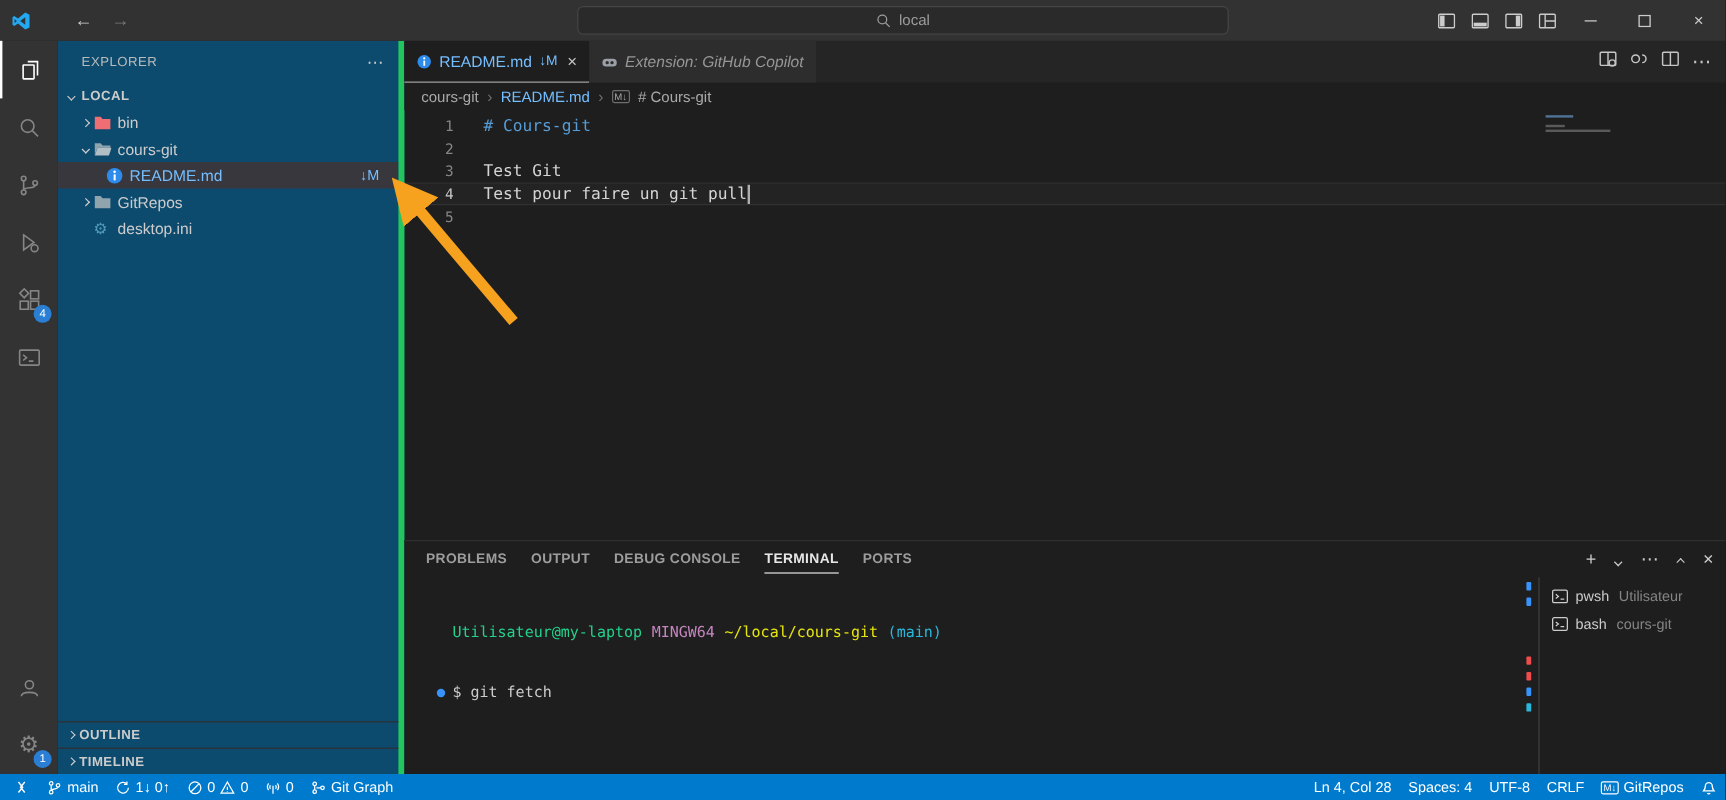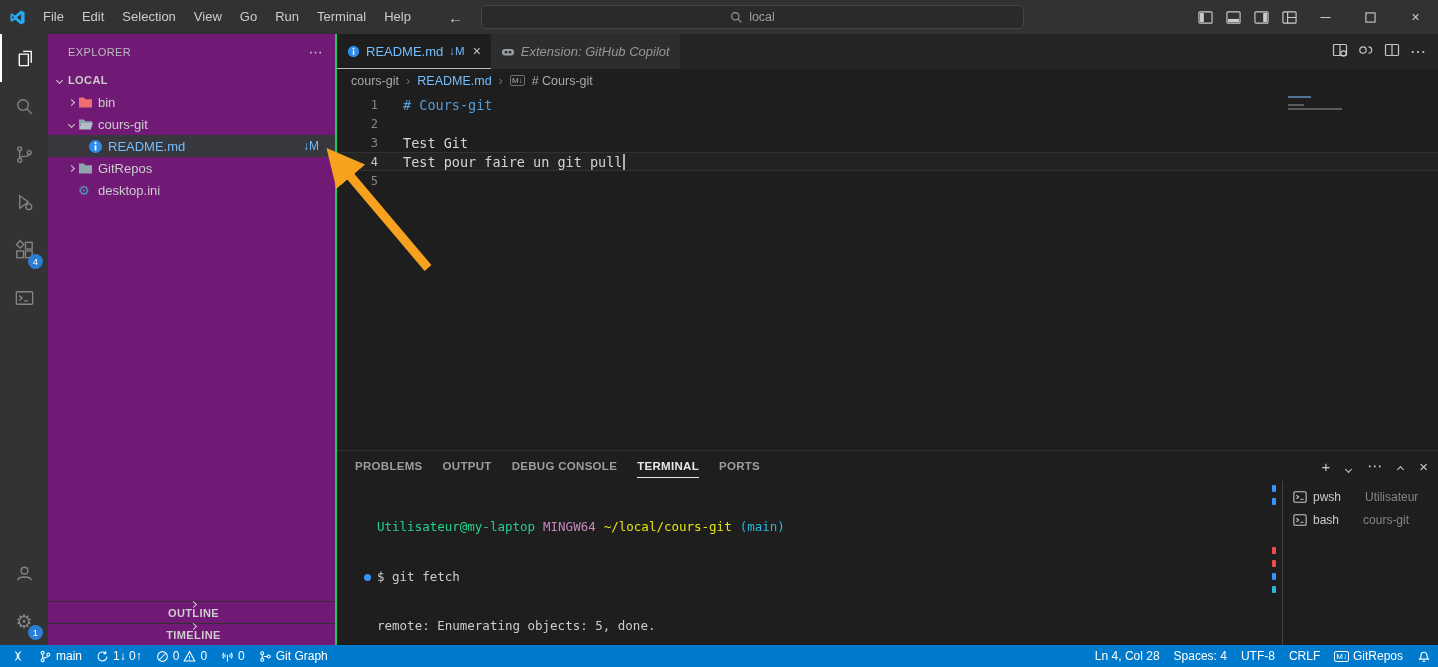--- a/index.html
+++ b/index.html
@@ -26,38 +26,38 @@
   .activitybar { width:48px; background:#333333; display:flex; flex-direction:column; flex:none; }
   .abar-item { height:48px; display:flex; align-items:center; justify-content:center; position:relative; color:#858585; }
   .abar-item svg { stroke:#858585; fill:none; stroke-width:1.4; }
   .abar-item.active { border-left:2px solid #ffffff; }
   .abar-item.active svg { stroke:#ffffff; }
   .abar-spacer { flex:1; }
   .act-badge { position:absolute; right:5px; bottom:5px; min-width:15px; height:15px; border-radius:50%; background:#2a7fd4; color:#fff; font-size:9.5px; display:flex; align-items:center; justify-content:center; padding:0 2px; }
   .gear-glyph { font-size:19px; color:#858585; }
 
   
-  .sidebar { width:289px; background:#701a75; border-right:2px solid #22c55e; display:flex; flex-direction:column; flex:none; color:#cccccc; }
+  .sidebar { width:289px; background:#0c4a6e; border-right:5px solid #22c55e; display:flex; flex-direction:column; flex:none; color:#cccccc; }
   .sb-header { height:35px; display:flex; align-items:center; padding:0 12px 0 20px; font-size:11px; letter-spacing:.4px; color:#bbbbbb; }
   .sb-header .more { margin-left:auto; font-size:14px; color:#cccccc; }
   .tree { flex:1; overflow:hidden; }
   .tree-row { height:22px; display:flex; align-items:center; font-size:13px; color:#cccccc; cursor:default; }
   .tree-row.selected { background:#37373d; }
   .root-row { font-weight:bold; font-size:11px; letter-spacing:.4px; padding-left:4px; }
   .indent-1 { padding-left:16px; }
   .indent-2 { padding-left:26px; }
   .chev { display:inline-block; width:5px; height:5px; border-right:1.4px solid #cccccc; border-bottom:1.4px solid #cccccc; margin:0 2px; }
   .chev.right { transform:rotate(-45deg); }
   .chev.down { transform:rotate(45deg); }
   .chev-slot { width:14px; flex:none; display:flex; justify-content:center; align-items:center; }
   .tree-ico { width:18px; flex:none; display:flex; align-items:center; }
   .tree-label { margin-left:2px; white-space:nowrap; }
   .label-info { color:#75beff; }
   .tree-badge { margin-left:auto; margin-right:16px; color:#75beff; font-size:12px; }
-  .sb-bottom-row { height:22px; display:flex; align-items:center; font-weight:bold; font-size:11px; letter-spacing:.4px; border-top:1px solid #303031; padding-left:4px; color:#cccccc;flex-direction:column; }
+  .sb-bottom-row { height:22px; display:flex; align-items:center; font-weight:bold; font-size:11px; letter-spacing:.4px; border-top:1px solid #303031; padding-left:4px; color:#cccccc; }
 
   
   .editor-col { flex:1; display:flex; flex-direction:column; min-width:0; }
   .tabbar { height:35px; background:#252526; display:flex; align-items:stretch; flex:none; }
   .tab { display:flex; align-items:center; gap:6px; padding:0 10px; font-size:13px; }
   .tab.active { background:#1e1e1e; color:#75beff; border-bottom:1px solid #b8b8b8; }
   .tab.inactive { background:#2d2d2d; color:#969696; }
   .tab.inactive .tab-label { font-style:italic; }
   .tab-badge { font-size:11.5px; color:#75beff; }
   .tab-close { color:#c5c5c5; font-size:14px; margin-left:2px; }
@@ -92,21 +92,21 @@
   .term-output { flex:1; padding:5px 0 0 20px; font-family:"DejaVu Sans Mono", monospace; font-size:12.5px; line-height:16.5px; color:#cccccc; white-space:pre; }
   .t-line { position:relative;margin-left:20px; }
   .prompt-seg + .prompt-seg { margin-left:8px; }
   .t-green { color:#23d18b; } .t-mag { color:#c586c0; } .t-yel { color:#e5e510; } .t-cyan { color:#29b8db; }
   .cmd-dot { position:absolute; left:-13px; top:5px; width:7px; height:7px; border-radius:50%; background:#3794ff; }
   .term-decor { width:14px; flex:none; padding-top:4px; }
   .decor-mark { width:4px; height:7px; margin:0 0 6px 4px; border-radius:1px; }
   .term-list { width:156px; flex:none; border-left:1px solid #414141; padding-top:4px; }
   .term-item { height:23px; display:flex; align-items:center; padding:0 6px 0 10px; font-size:12px; color:#cccccc; gap:6px; }
   .term-item svg { flex:none; stroke:#cccccc; fill:none; stroke-width:1.2; }
-  .term-desc { color:#848484; margin-left:18px; white-space:nowrap; overflow:hidden; }
+  .term-desc { color:#848484; margin-left:2px; white-space:nowrap; overflow:hidden; }
 
   
   .statusbar { height:22px; background:#007acc; color:#ffffff; display:flex; align-items:center; font-size:12px; flex:none; }
   .sb-item { display:flex; align-items:center; gap:4px; padding:0 7px; height:22px; }
   .sb-item svg { stroke:#ffffff; fill:none; stroke-width:1.3; }
   .sb-right { margin-left:auto; display:flex; align-items:center; }
   .md-lang-chip { font-size:8px; border:1px solid #fff; border-radius:2px; padding:0 1px; line-height:9px; }
 
   .annotation-arrow { position:absolute; left:295px; top:128px; z-index:99; pointer-events:none; }
 </style>
@@ -114,30 +114,20 @@
 <body>
 
 <div class="app">
 
   <div class="titlebar">
     <span class="vslogo">
       <svg width="17" height="17" viewBox="0 0 24 24">
           <path fill="#23a9f2" d="M17 2l5 2.5v15L17 22l-8.5-7L4 18l-2-1.5v-9L4 6l4.5 3L17 2zm0 5.5L11 12l6 4.5v-9zM4.5 9.5v5L7 12 4.5 9.5z"></path>
         </svg>
     </span>
-    <div class="menus">
-      <span class="menu">File</span>
-      <span class="menu">Edit</span>
-      <span class="menu">Selection</span>
-      <span class="menu">View</span>
-      <span class="menu">Go</span>
-      <span class="menu">Run</span>
-      <span class="menu">Terminal</span>
-      <span class="menu">Help</span>
-    </div>
     <div class="nav-arrows">
       <span>←</span>
       <span class="fwd">→</span>
     </div>
     <div class="cmd-center">
       <svg width="13" height="13" viewBox="0 0 16 16" fill="none" stroke="#9d9d9d" stroke-width="1.3">
           <circle cx="6.5" cy="6.5" r="4.5"></circle>
           <path d="M10 10l4 4"></path>
         </svg>
       <span>local</span>
@@ -404,21 +394,20 @@
             <span><span class="chev down"></span></span>
             <span>⋯</span>
             <span><span class="chev" style="transform:rotate(-135deg);"></span></span>
             <span>×</span>
           </div>
         </div>
         <div class="panel-body">
           <div class="term-output">
             <div class="t-line"><span class="prompt-seg t-green">Utilisateur@my-laptop</span><span class="prompt-seg t-mag">MINGW64</span><span class="prompt-seg t-yel">~/local/cours-git</span><span class="prompt-seg t-cyan">(main)</span></div>
             <div class="t-line"><span class="cmd-dot"></span><span>$ git fetch</span></div>
-            <div class="t-line">remote: Enumerating objects: 5, done.</div>
             
             
             
             
             
             
           </div>
           <div class="term-decor">
             <div class="decor-mark" style="background:#3794ff;"></div>
             <div class="decor-mark" style="background:#3794ff;"></div>

